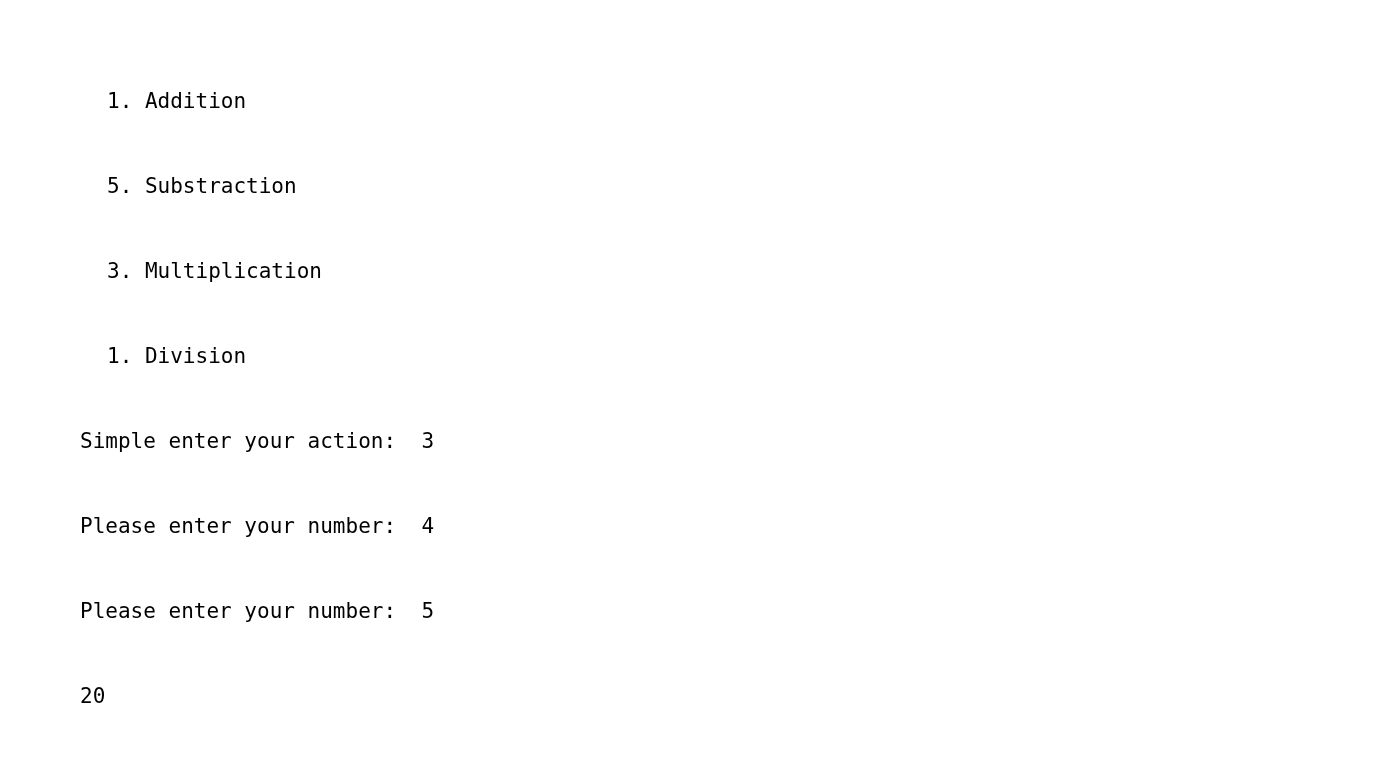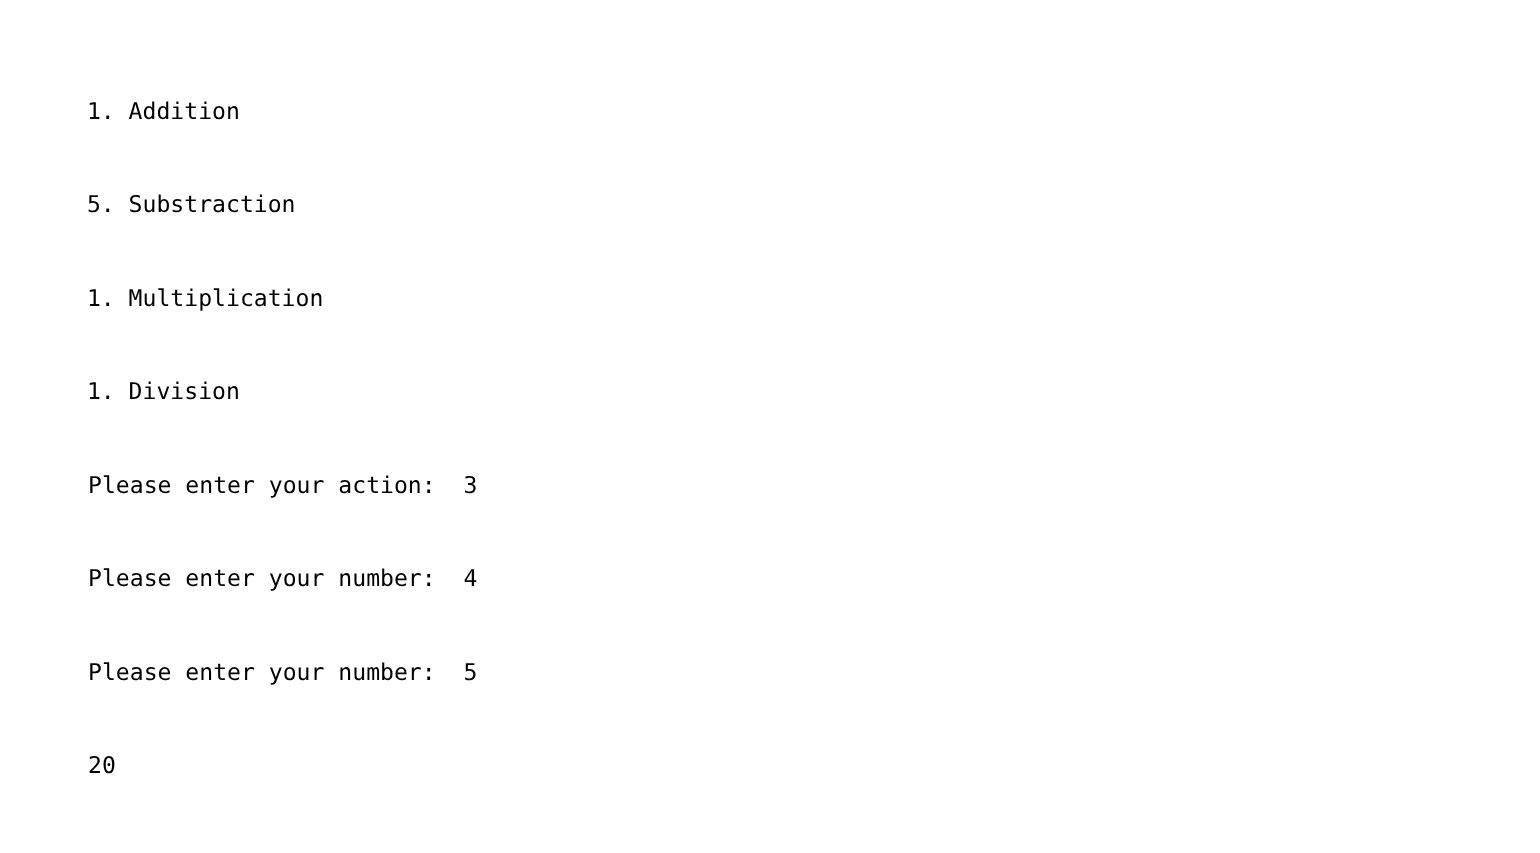--- a/index.html
+++ b/index.html
@@ -14,32 +14,32 @@
       background: #ffffff;
       color: #000000;
       padding-top: 2px;
       width: 1400px;
     }
     .terminal {
       white-space: pre;
     }
     .padL6 { padding-left: 80px; }
     .title { padding-left: 242px; }
-    .menu { padding-left: 79px; }
+    .menu { padding-left: 107px; }
   </style>
 </head>
 <body>
 
 <div class="terminal">
   
   <div class="menu">1. Addition</div>
   <div class="menu">5. Substraction</div>
-  <div class="menu">1. Multiplication</div>
+  <div class="menu">3. Multiplication</div>
   <div class="menu">1. Division</div>
-  <div class="padL6"><span>Please enter your action:  </span><span>3</span></div>
+  <div class="padL6"><span>Simple enter your action:  </span><span>3</span></div>
   <div class="padL6"><span>Please enter your number:  </span><span>4</span></div>
   <div class="padL6"><span>Please enter your number:  </span><span>5</span></div>
   <div class="padL6">20</div>
 
   
   
   
   
   
   

